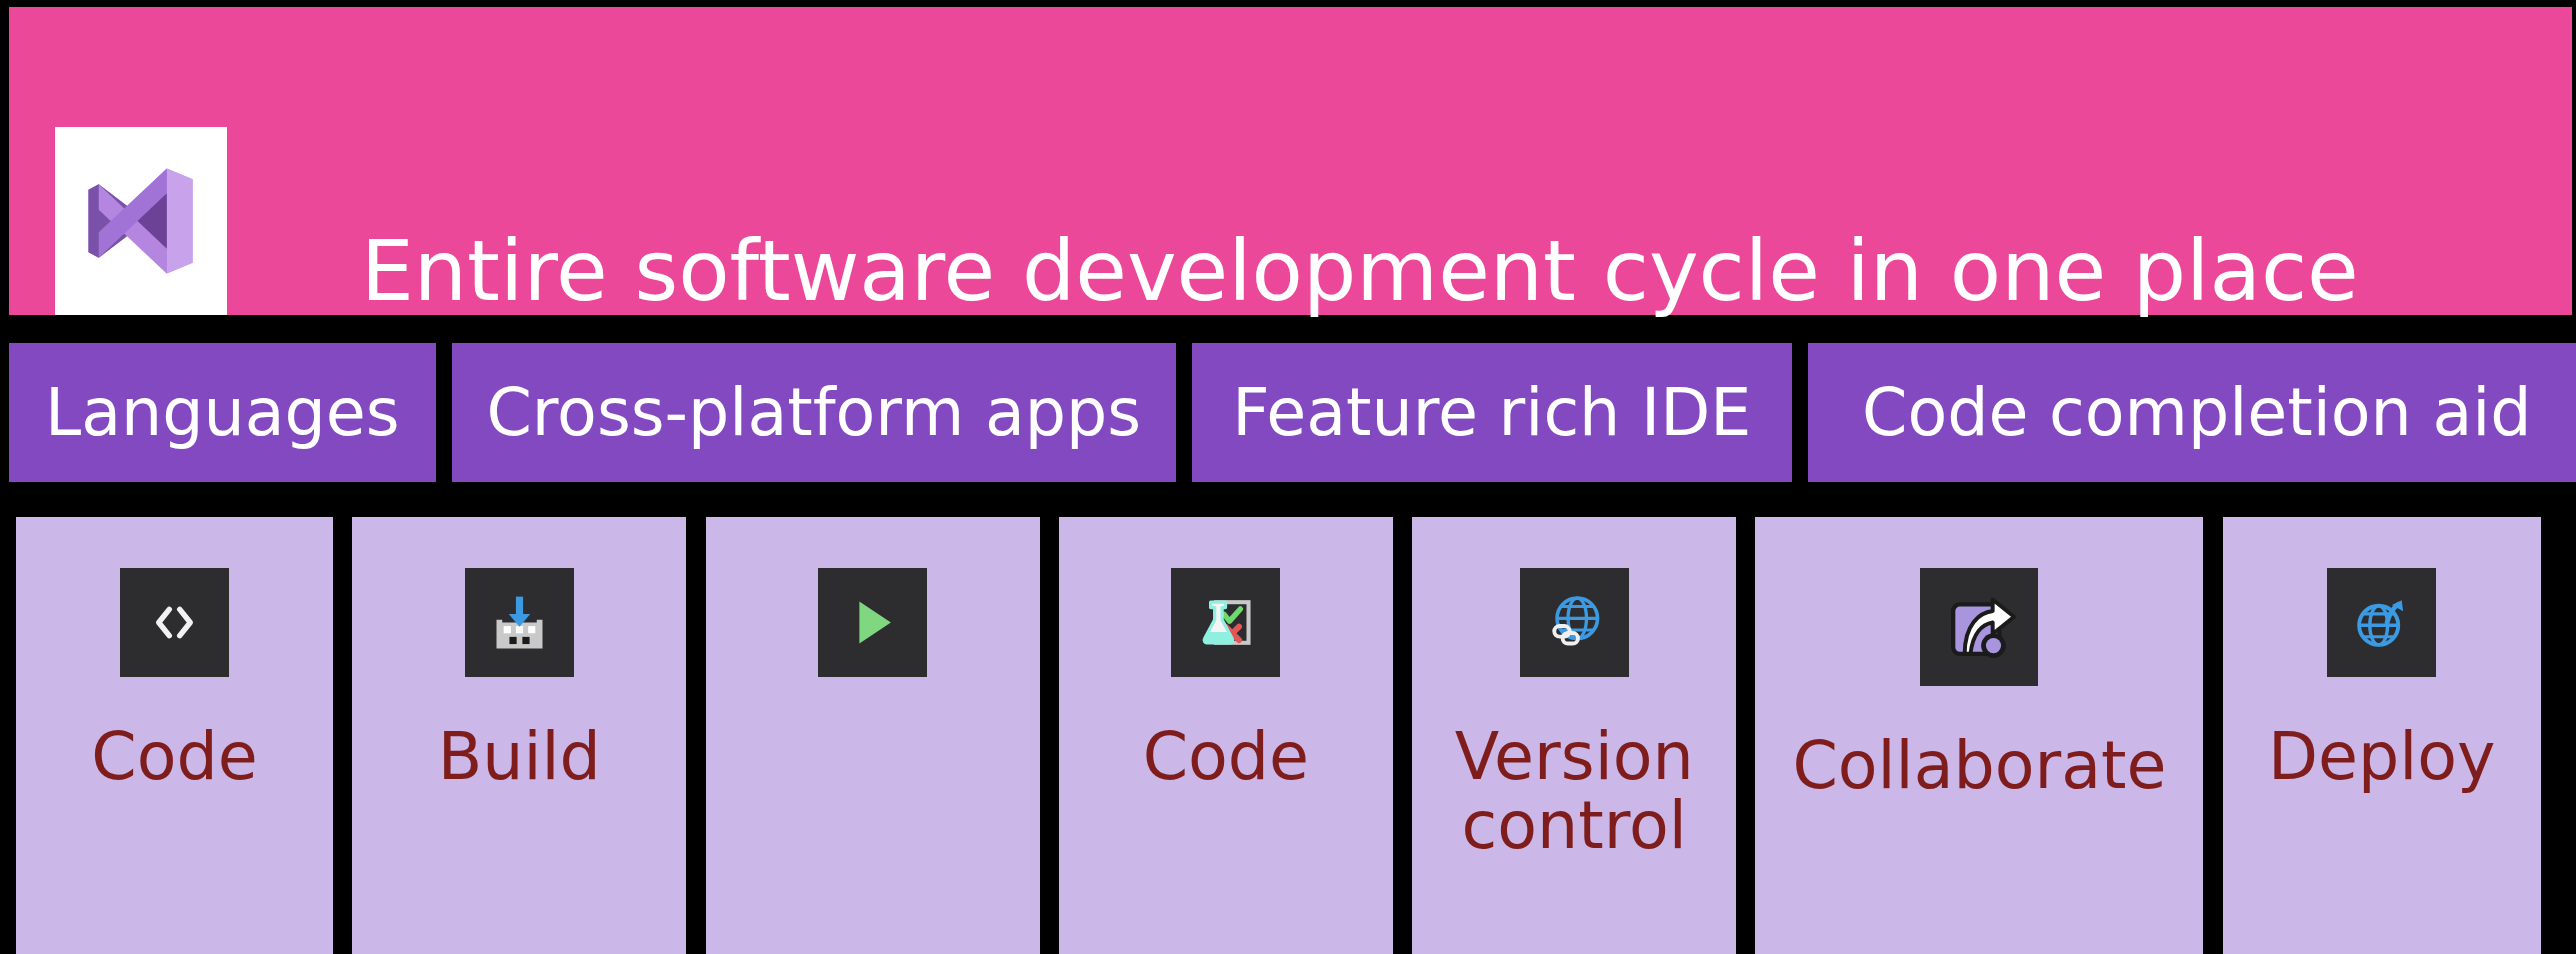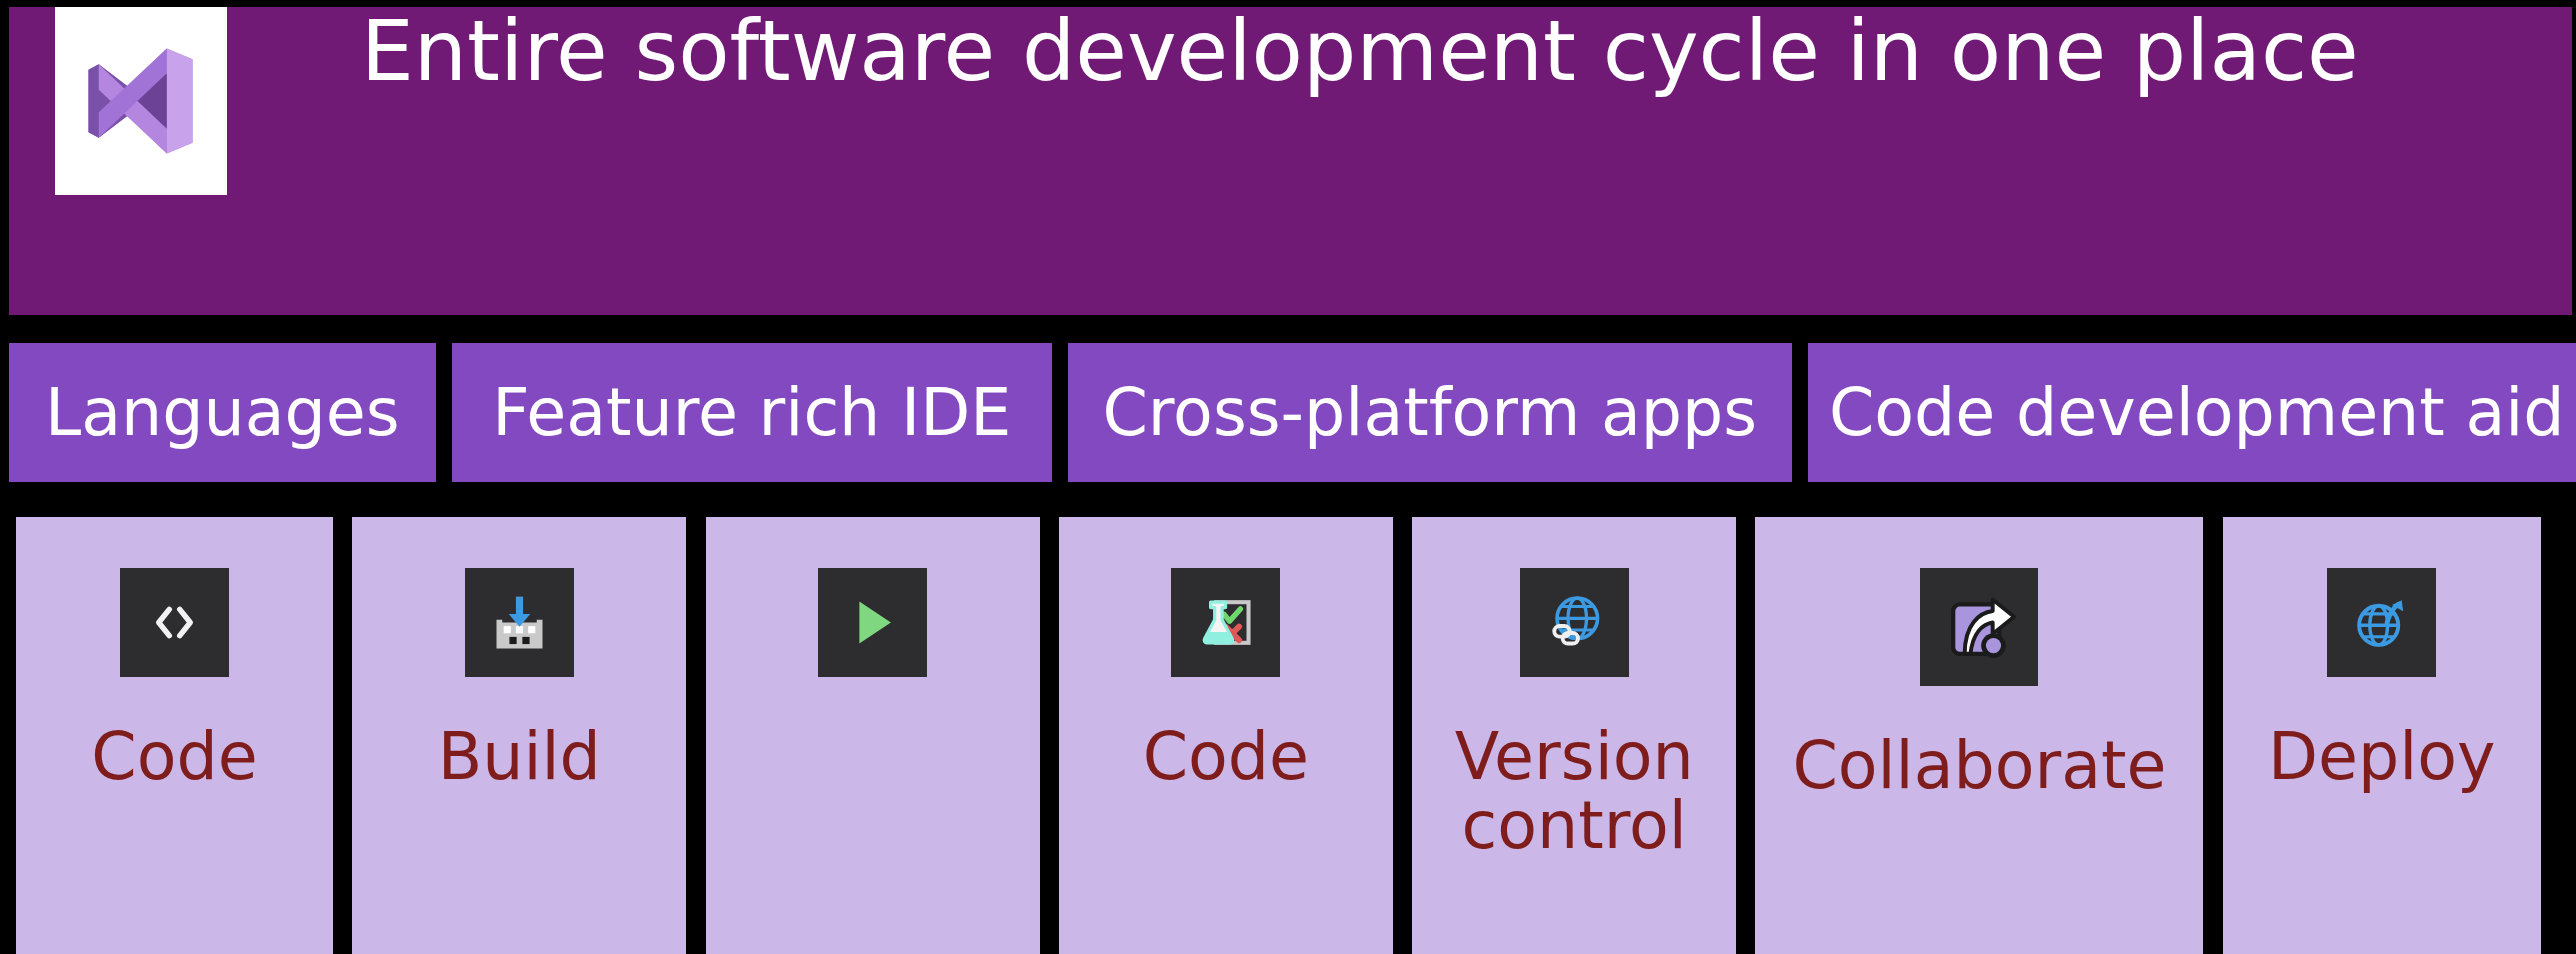--- a/index.html
+++ b/index.html
@@ -15,23 +15,23 @@
     position: relative;
   }
 
   
   .header-banner {
     position: absolute;
     left: 8.8px;
     top: 7px;
     width: 2563px;
     height: 308px;
-    background: #701a75;
-    display: flex;
-    align-items: flex-start;
+    background: #ec4899;
+    display: flex;
+    align-items: flex-end;
   }
   .vs-logo-tile {
     width: 172px;
     height: 188px;
     background: #ffffff;
     margin-left: 46px;
     flex: 0 0 auto;
     display: flex;
     align-items: center;
     justify-content: center;
@@ -147,30 +147,30 @@
 
   <div class="header-title">Entire software development cycle in one place</div>
 </div>
 
 <div class="category-row">
 
   <div class="category-chip chip-w0">
     <span>Languages</span>
   </div>
 
+  <div class="category-chip chip-w2">
+    <span>Cross-platform apps</span>
+  </div>
+
   <div class="category-chip chip-w1">
     <span>Feature rich IDE</span>
   </div>
 
-  <div class="category-chip chip-w2">
-    <span>Cross-platform apps</span>
-  </div>
-
   <div class="category-chip chip-w3">
-    <span>Code development aid</span>
+    <span>Code completion aid</span>
   </div>
 </div>
 
 <div class="card-row">
 
   <div class="stage-card card-w0">
     <div class="icon-tile">
       <span>
         <svg width="63" height="63" viewBox="0 0 48 48" aria-hidden="true">
           <path d="M20 14 L12 24 L20 34" fill="none" stroke="#f2f2f2" stroke-width="4.2" stroke-linecap="round" stroke-linejoin="round"></path>

